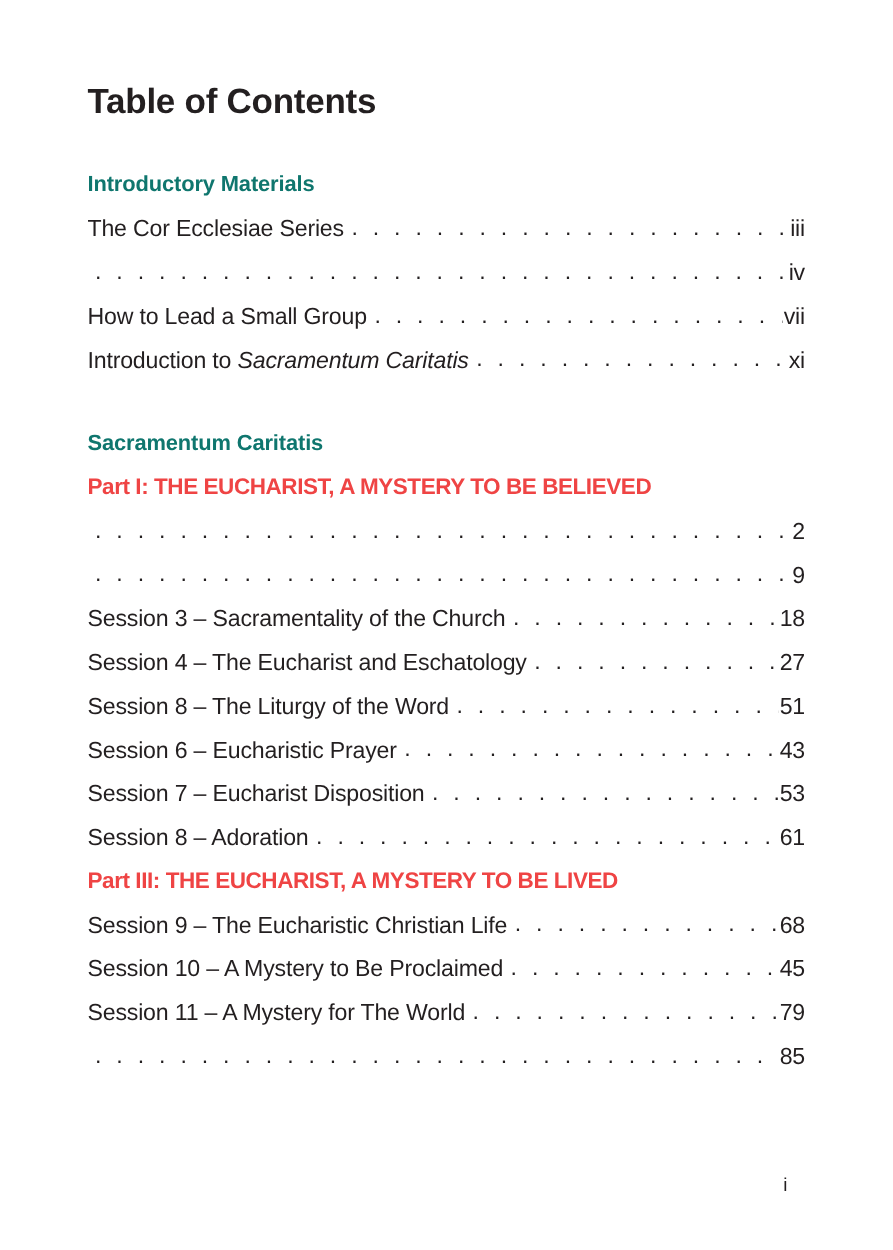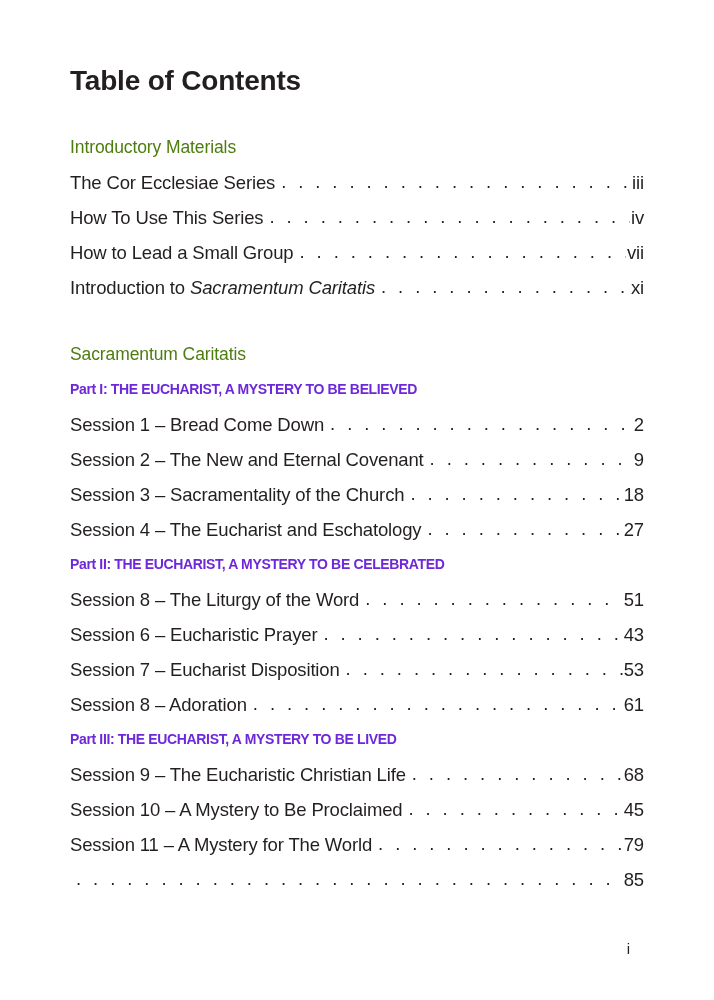--- a/index.html
+++ b/index.html
@@ -38,33 +38,33 @@
     color: #231f20;
   }
 
   
   .section {
     margin-top: 32px;
   }
 
   .section-heading {
     font-size: 17.5px;
-    font-weight: normal;
+    font-weight: bold;
     line-height: 35px;
     letter-spacing: -0.1px;
-    color: #4d7c0f;
+    color: #0f766e;
     white-space: nowrap;
   }
 
   .part-heading {
-    font-size: 14px;
+    font-size: 18px;
     font-weight: bold;
     line-height: 35px;
     letter-spacing: -0.35px;
-    color: #6d28d9;
+    color: #ef4444;
     white-space: nowrap;
   }
 
   
   .entry {
     display: flex;
     align-items: flex-start;
     font-size: 18.5px;
     line-height: 35px;
     color: #231f20;
@@ -122,21 +122,20 @@
 
       <div class="section-heading">Introductory Materials</div>
 
       <div class="entry">
         <span class="entry-label"><span>The Cor Ecclesiae Series</span></span>
         <span class="entry-leader">. . . . . . . . . . . . . . . . . . . . . . . . . . . . . . . . . . . . . . . . . . . . . . . . . . . . . . . . . . . . . . . . . . . . . . . . . . . . . . . . . . . . . . . . . . . . . . . . . . . . . . . . . .</span>
         <span class="entry-page">iii</span>
       </div>
 
       <div class="entry">
-        <span class="entry-label"><span>How To Use This Series</span></span>
         <span class="entry-leader">. . . . . . . . . . . . . . . . . . . . . . . . . . . . . . . . . . . . . . . . . . . . . . . . . . . . . . . . . . . . . . . . . . . . . . . . . . . . . . . . . . . . . . . . . . . . . . . . . . . . . . . . . .</span>
         <span class="entry-page">iv</span>
       </div>
 
       <div class="entry">
         <span class="entry-label"><span>How to Lead a Small Group</span></span>
         <span class="entry-leader">. . . . . . . . . . . . . . . . . . . . . . . . . . . . . . . . . . . . . . . . . . . . . . . . . . . . . . . . . . . . . . . . . . . . . . . . . . . . . . . . . . . . . . . . . . . . . . . . . . . . . . . . . .</span>
         <span class="entry-page">vii</span>
       </div>
 
@@ -149,46 +148,43 @@
     </div>
 
     <div class="section">
 
       <div class="section-heading">Sacramentum Caritatis</div>
 
       <div class="part">
         <div class="part-heading">Part I: THE EUCHARIST, A MYSTERY TO BE BELIEVED</div>
 
         <div class="entry">
-          <span class="entry-label">Session 1 – Bread Come Down</span>
           <span class="entry-leader">. . . . . . . . . . . . . . . . . . . . . . . . . . . . . . . . . . . . . . . . . . . . . . . . . . . . . . . . . . . . . . . . . . . . . . . . . . . . . . . . . . . . . . . . . . . . . . . . . . . . . . . . . .</span>
           <span class="entry-page">2</span>
         </div>
 
         <div class="entry">
-          <span class="entry-label">Session 2 – The New and Eternal Covenant</span>
           <span class="entry-leader">. . . . . . . . . . . . . . . . . . . . . . . . . . . . . . . . . . . . . . . . . . . . . . . . . . . . . . . . . . . . . . . . . . . . . . . . . . . . . . . . . . . . . . . . . . . . . . . . . . . . . . . . . .</span>
           <span class="entry-page">9</span>
         </div>
 
         <div class="entry">
           <span class="entry-label">Session 3 – Sacramentality of the Church</span>
           <span class="entry-leader">. . . . . . . . . . . . . . . . . . . . . . . . . . . . . . . . . . . . . . . . . . . . . . . . . . . . . . . . . . . . . . . . . . . . . . . . . . . . . . . . . . . . . . . . . . . . . . . . . . . . . . . . . .</span>
           <span class="entry-page">18</span>
         </div>
 
         <div class="entry">
           <span class="entry-label">Session 4 – The Eucharist and Eschatology</span>
           <span class="entry-leader">. . . . . . . . . . . . . . . . . . . . . . . . . . . . . . . . . . . . . . . . . . . . . . . . . . . . . . . . . . . . . . . . . . . . . . . . . . . . . . . . . . . . . . . . . . . . . . . . . . . . . . . . . .</span>
           <span class="entry-page">27</span>
         </div>
       </div>
 
       <div class="part">
-        <div class="part-heading">Part II: THE EUCHARIST, A MYSTERY TO BE CELEBRATED</div>
 
         <div class="entry">
           <span class="entry-label">Session 8 – The Liturgy of the Word</span>
           <span class="entry-leader">. . . . . . . . . . . . . . . . . . . . . . . . . . . . . . . . . . . . . . . . . . . . . . . . . . . . . . . . . . . . . . . . . . . . . . . . . . . . . . . . . . . . . . . . . . . . . . . . . . . . . . . . . .</span>
           <span class="entry-page">51</span>
         </div>
 
         <div class="entry">
           <span class="entry-label">Session 6 – Eucharistic Prayer</span>
           <span class="entry-leader">. . . . . . . . . . . . . . . . . . . . . . . . . . . . . . . . . . . . . . . . . . . . . . . . . . . . . . . . . . . . . . . . . . . . . . . . . . . . . . . . . . . . . . . . . . . . . . . . . . . . . . . . . .</span>

